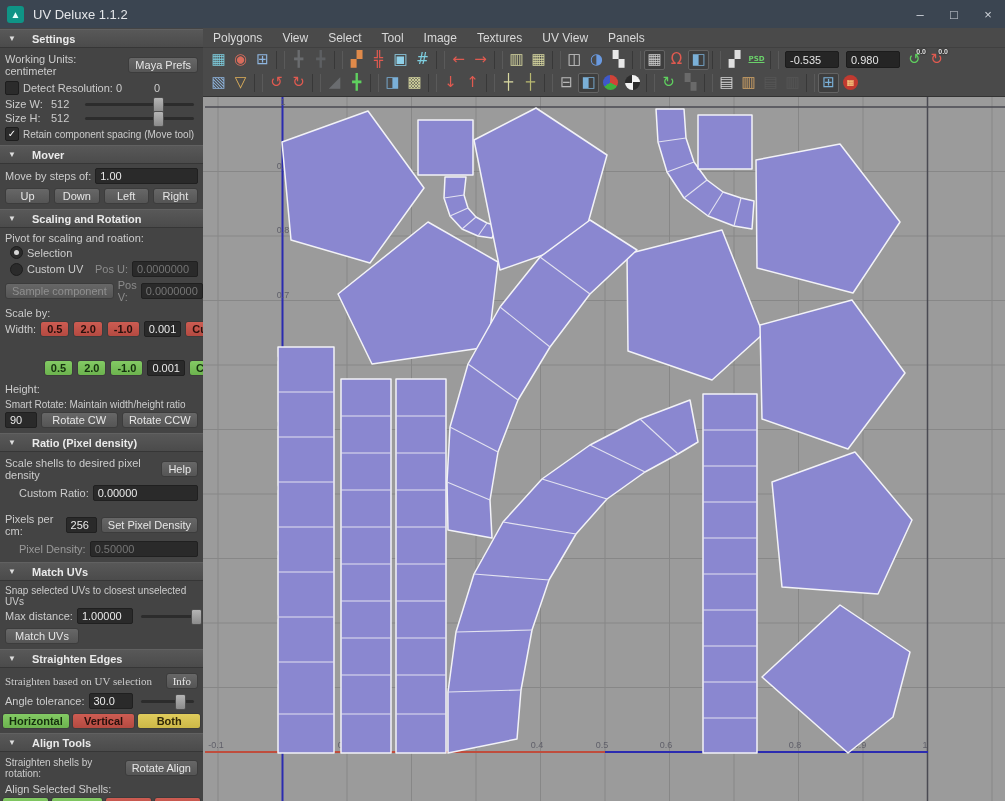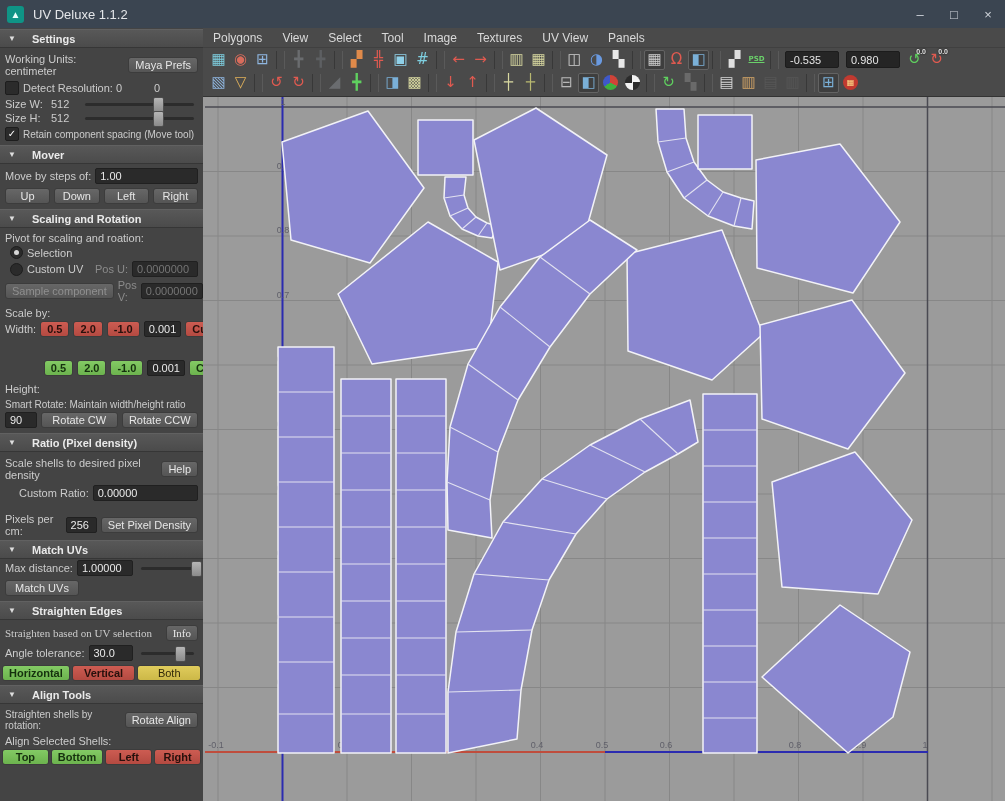--- a/index.html
+++ b/index.html
@@ -18,21 +18,21 @@
            border-top:1px solid #616161;border-bottom:1px solid #363636;font-weight:bold;color:#eaeaea;margin-top:1px;}
   .sechead .tri{font-size:8px;color:#dddddd;width:24px;}
   .prow{display:flex;align-items:center;padding:2px 5px;gap:4px;}
   .lbl{color:#cccccc;}
   .small{font-size:10px;}
   .btn{background:linear-gradient(#676767,#555555);border:1px solid #3c3c3c;border-radius:3px;color:#e6e6e6;
        font-size:11px;padding:1px 6px;text-align:center;white-space:nowrap;}
   .btn.dis{color:#8f8f8f;}
   .btn.red{background:linear-gradient(#cd5c52,#b44a41);color:#27100c;font-weight:bold;}
   .btn.green{background:linear-gradient(#83ca64,#6cb34e);color:#15300e;font-weight:bold;}
-  .btn.yellow{background:linear-gradient(#e0cc5c,#ccb847);color:#322908;font-weight:normal;}
+  .btn.yellow{background:linear-gradient(#e0cc5c,#ccb847);color:#322908;font-weight:bold;}
   .field{background:#2a2a2a;color:#e9e9e9;border:1px solid #202020;border-radius:2px;padding:1px 4px;font-size:11px;}
   .field.gray{color:#757575;}
   .chk{width:12px;height:12px;background:#2b2b2b;border:1px solid #1d1d1d;border-radius:2px;color:#fff;
        font-size:10px;line-height:11px;text-align:center;flex:none;}
   .radio{width:11px;height:11px;border-radius:50%;background:#2b2b2b;border:1px solid #1d1d1d;position:relative;flex:none;}
   .radio.on::after{content:"";position:absolute;left:3px;top:3px;width:5px;height:5px;border-radius:50%;background:#d6d6d6;}
   .slider{flex:1;height:3px;background:#2c2c2c;border-radius:2px;position:relative;margin:0 4px;}
   .handle{position:absolute;top:-6px;width:9px;height:14px;background:linear-gradient(#b5b5b5,#8b8b8b);
           border:1px solid #4e4e4e;border-radius:2px;}
   
@@ -176,24 +176,31 @@
     </div>
   <div class="prow">
     <span class="lbl" style="margin-left:14px;">Custom Ratio:</span>
     <span class="field" style="flex:1;">0.00000</span>
     </div>
   <div class="prow" style="margin-top:8px;">
     <span class="lbl">Pixels per cm:</span>
     <span class="field" style="width:26px;">256</span>
     <span class="btn" style="flex:1;">Set Pixel Density</span>
     </div>
+  <div class="prow" style="padding-bottom:4px;">
+    <span class="lbl" style="margin-left:14px;color:#9a9a9a;">Pixel Density:</span>
+    <span class="field gray" style="flex:1;">0.50000</span>
+    </div>
 
   <div class="sechead">
     <span class="tri">▼</span>
     <span>Match UVs</span>
+    </div>
+  <div class="prow small" style="padding-top:4px;padding-bottom:0;">
+    <span class="lbl">Snap selected UVs to closest unselected UVs</span>
     </div>
   <div class="prow" style="padding-top:1px;">
     <span class="lbl">Max distance:</span>
     <span class="field" style="width:46px;">1.00000</span>
     <span class="slider">
         <span class="handle" style="left:95%;"></span>
       </span>
     </div>
   <div class="prow" style="padding-bottom:4px;">
     <span class="btn" style="width:60px;">Match UVs</span>

